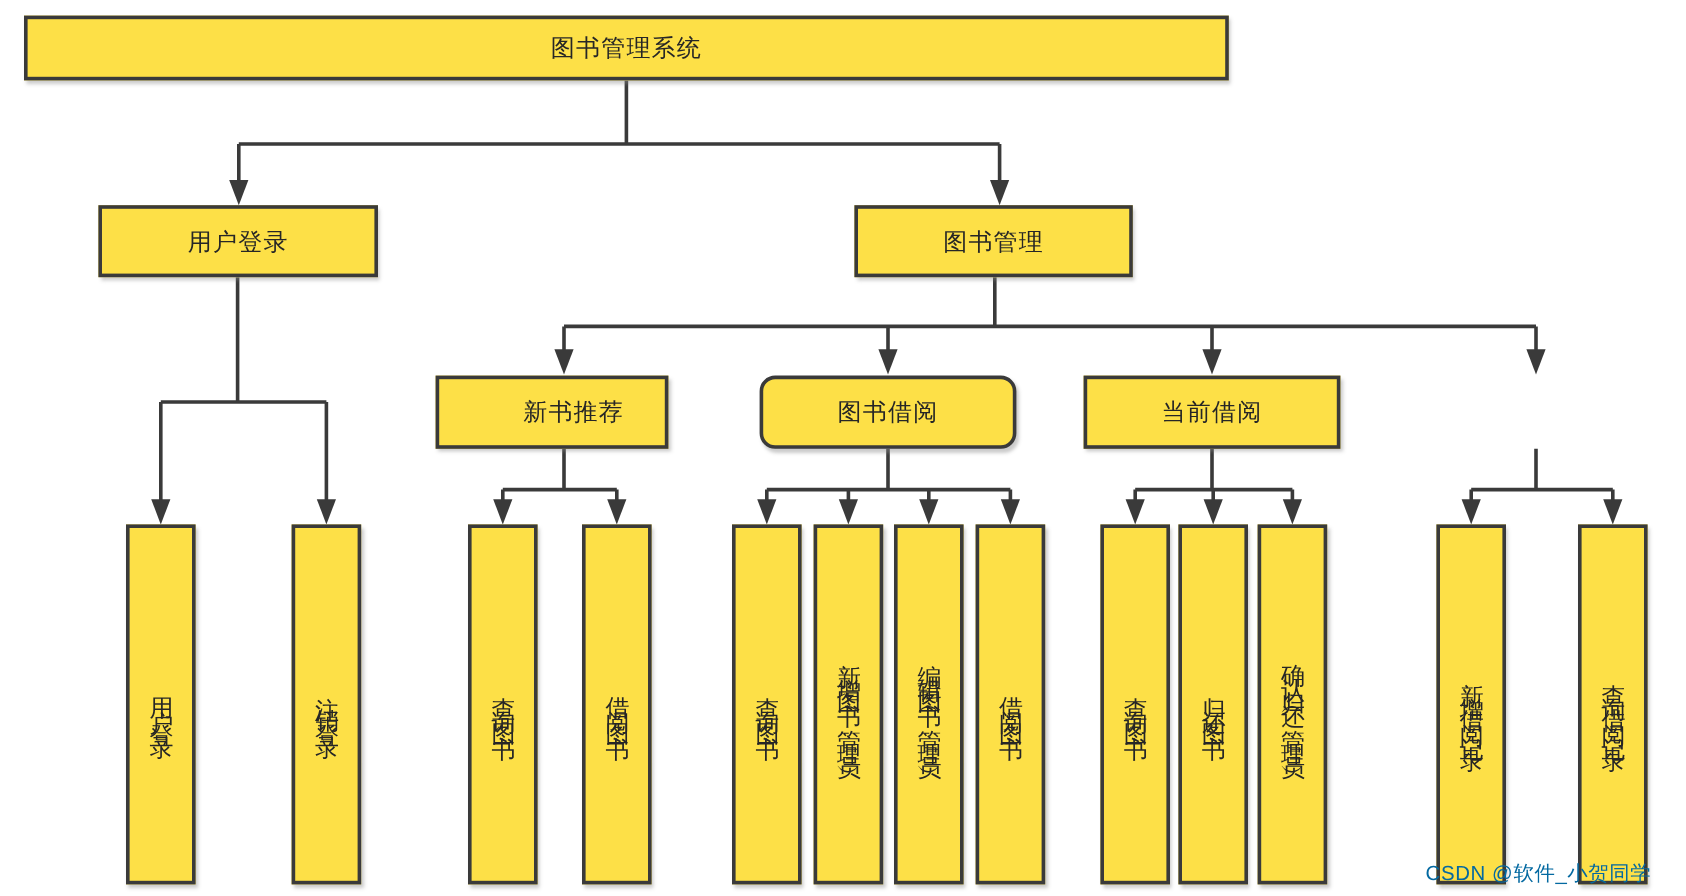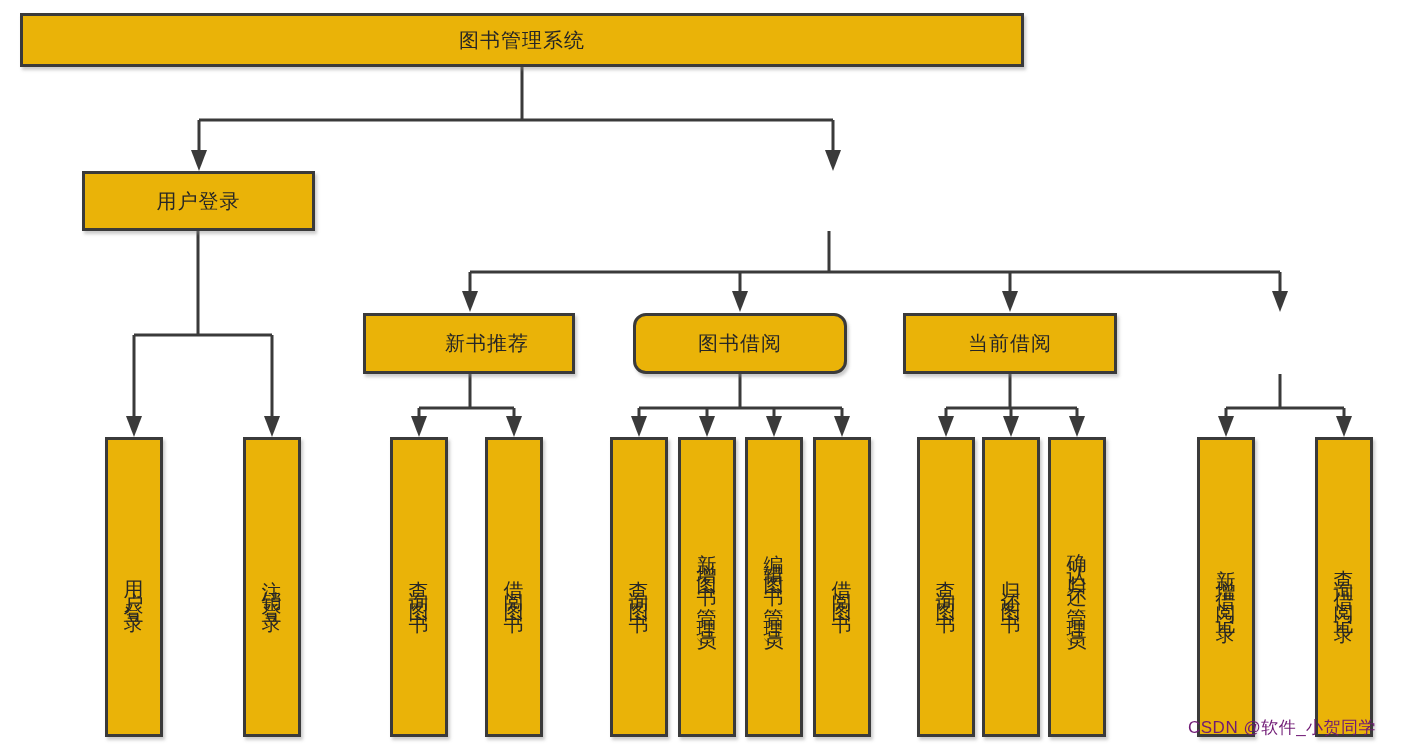--- a/index.html
+++ b/index.html
@@ -7,21 +7,21 @@
     position:relative;
     width:1405px;height:747px;
     background:#ffffff;
     font-family:"Liberation Sans","DejaVu Sans",sans-serif;
     overflow:hidden;
   }
   .wires{position:absolute;left:0;top:0;width:1405px;height:747px;}
   .node{
     position:absolute;
     box-sizing:border-box;
-    background:#eab308;
+    background:#fde047;
     border:3px solid #3a3a3a;
     display:flex;
     align-items:center;
     justify-content:center;
     color:#262626;
     font-size:20px;
     letter-spacing:1px;
     box-shadow:2px 3px 3px rgba(140,140,140,0.45);
     z-index:2;
     text-align:center;
@@ -30,33 +30,33 @@
     writing-mode:vertical-rl;
     text-orientation:mixed;
     letter-spacing:11px;
     line-height:52px;
     font-size:20px;
   }
   
   .n-root {left:20px;  top:13px;  width:1004px;height:54px;}
   .n-l2a  {left:82px;  top:171px; width:233px; height:60px;}
   .n-l2b  {left:712px; top:171px; width:232px; height:60px;}
-  .n-l3a  {left:363px; top:313px; width:212px; height:61px;padding-left:36px;}
+  .n-l3a  {left:363px; top:313px; width:194px; height:61px;padding-left:36px;}
   .n-l3b  {left:633px; top:313px; width:214px; height:61px;border-radius:13px;}
   .n-l3c  {left:903px; top:313px; width:214px; height:61px;text-align:right;}
   .n-l3d  {left:1173px;top:313px; width:214px; height:61px;}
   
   .lf1 {left:105px;} .lf2 {left:243px;} .lf3 {left:390px;} .lf4 {left:485px;}
   .lf5 {left:610px;} .lf6 {left:678px;} .lf7 {left:745px;} .lf8 {left:813px;}
   .lf9 {left:917px;} .lf10{left:982px;} .lf11{left:1048px;}
   .lf12{left:1197px;}.lf13{left:1315px;}
   .leafbox{top:437px;width:58px;height:300px;}
   .watermark{
     position:absolute;left:1188px;top:716px;
-    font-size:17px;color:#701a75;letter-spacing:0.5px;
+    font-size:17px;color:#0369a1;letter-spacing:0.5px;
     z-index:5;white-space:nowrap;
   }
 </style>
 </head>
 <body>
 
 <div class="canvas">
 
   <svg class="wires" viewBox="0 0 1405 747" xmlns="http://www.w3.org/2000/svg">
     <g stroke="#3a3a3a" stroke-width="3" fill="none">
@@ -97,20 +97,23 @@
       <polygon points="1336,416 1352,416 1344,437"></polygon>
     </g>
   </svg>
 
   <div class="node n-root">
     <span>图书管理系统</span>
   </div>
 
   <div class="node n-l2a">
     <span>用户登录</span>
+  </div>
+  <div class="node n-l2b">
+    <span>图书管理</span>
   </div>
 
   <div class="node n-l3a">
     <span>新书推荐</span>
   </div>
   <div class="node n-l3b">
     <span>图书借阅</span>
   </div>
   <div class="node n-l3c">
     <span>当前借阅</span>

